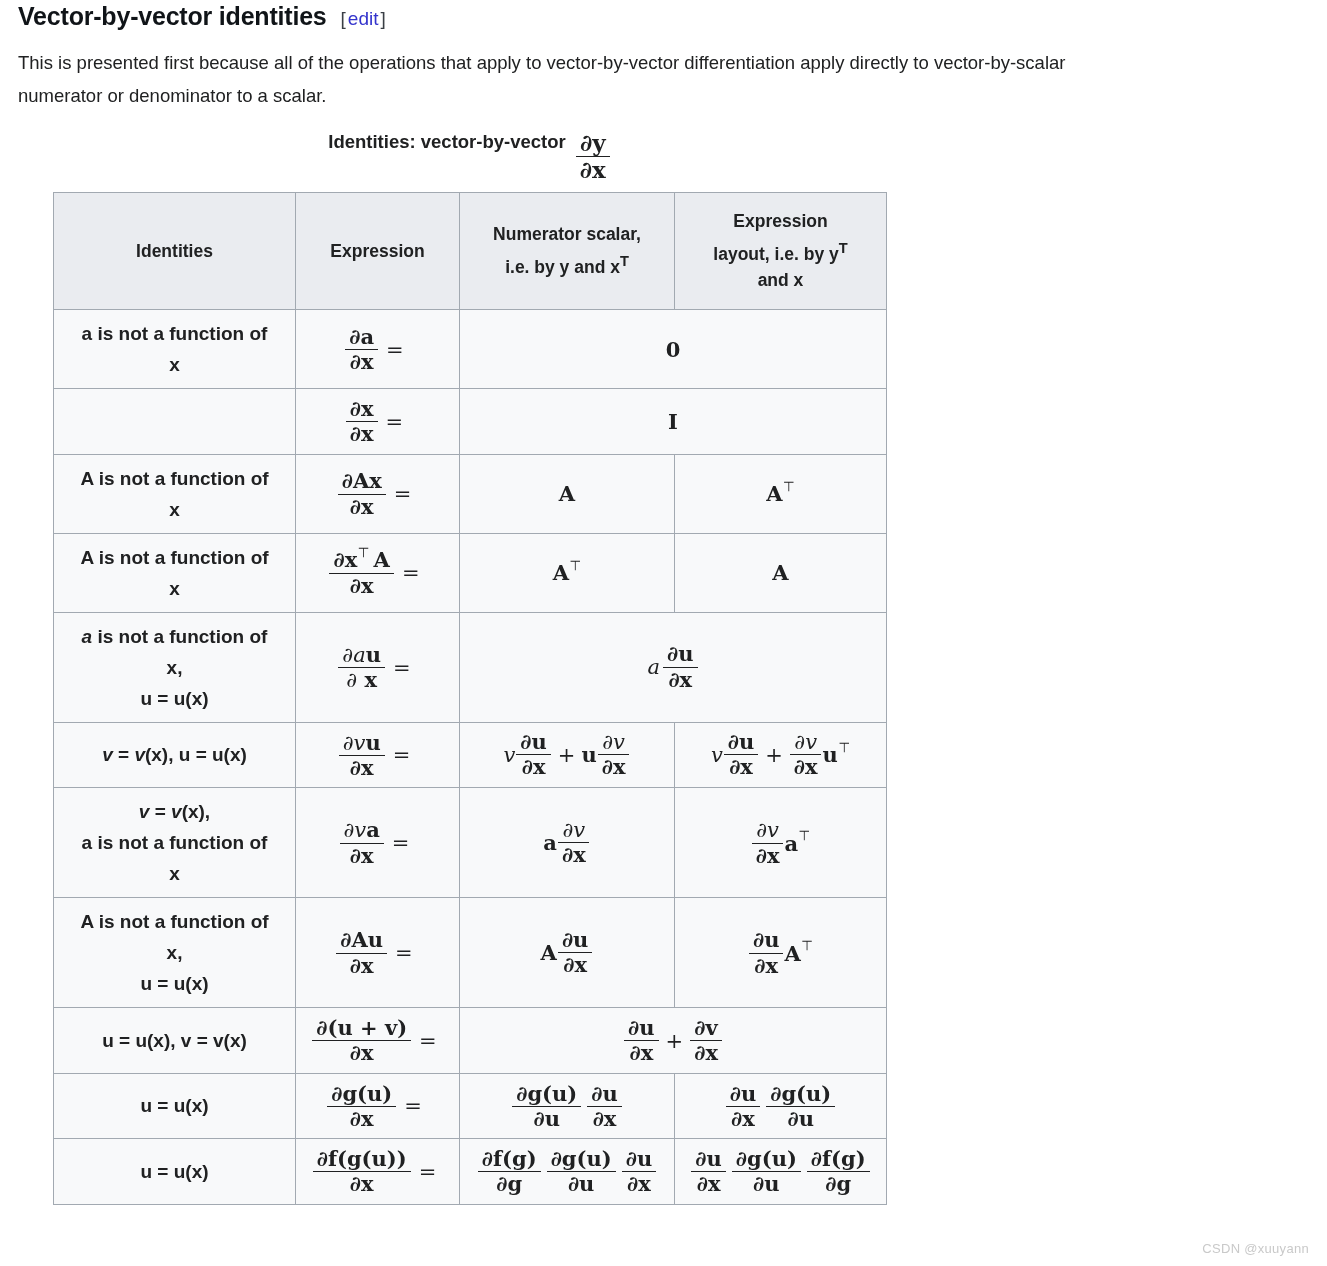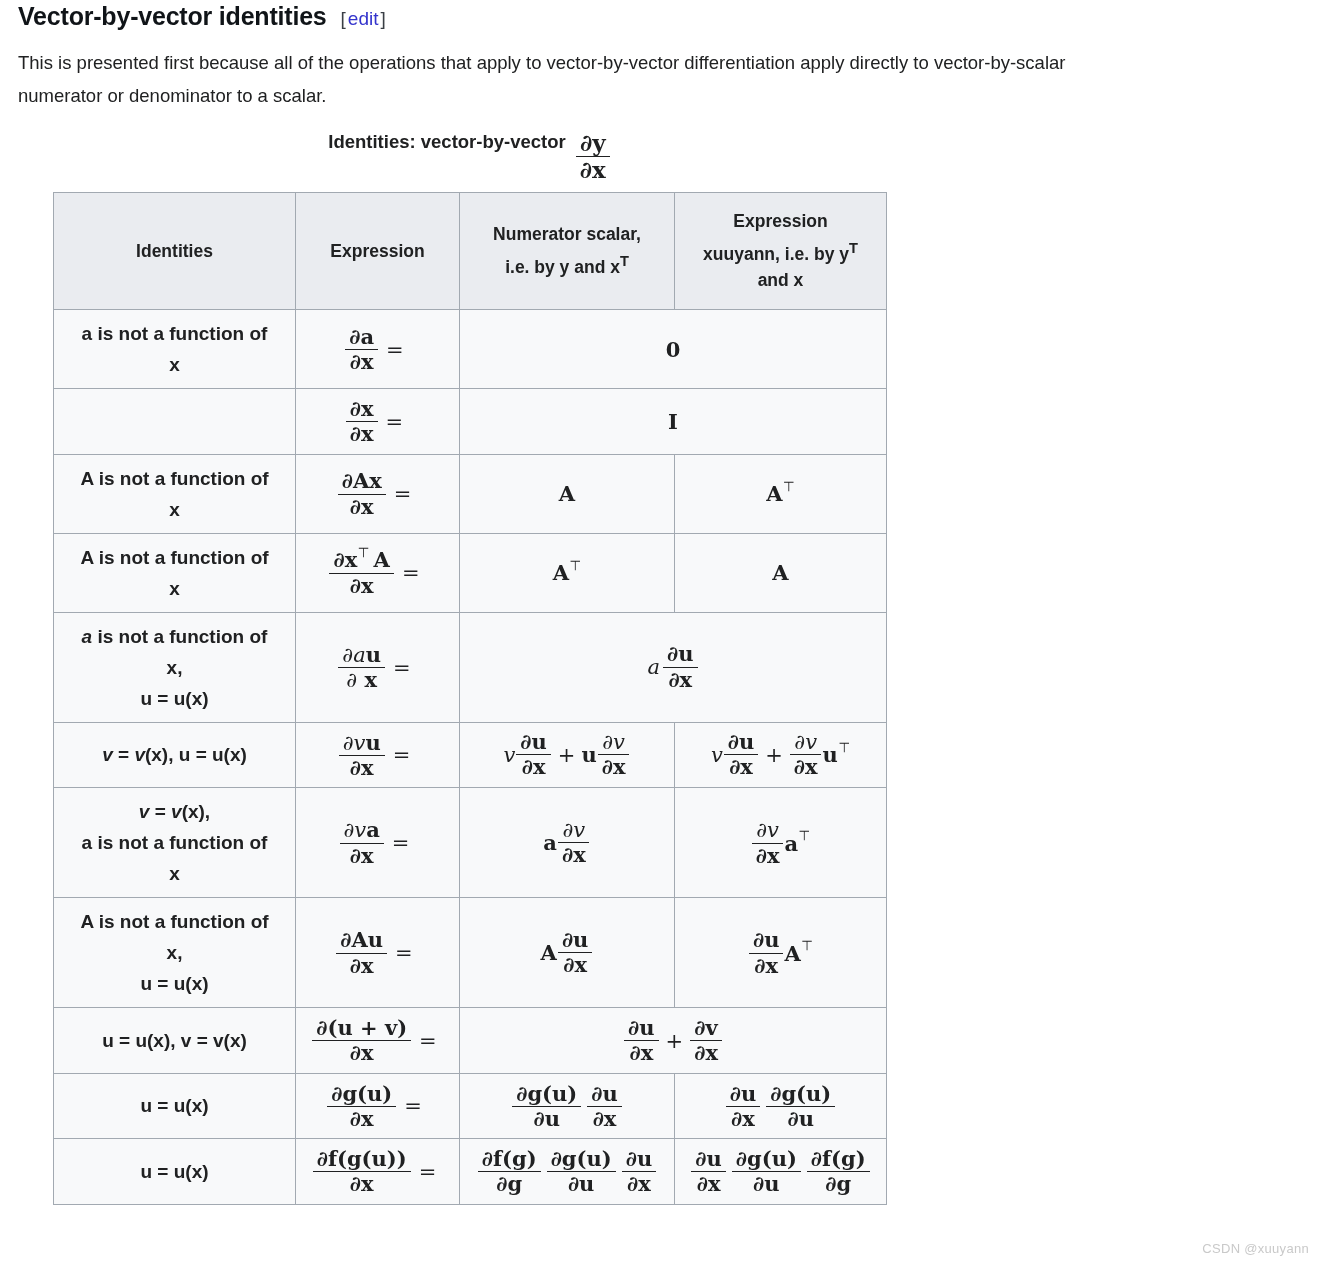--- a/index.html
+++ b/index.html
@@ -214,21 +214,21 @@
   <thead>
     <tr>
       <th>Identities</th>
       <th>Expression</th>
       <th>
         <span>Numerator scalar,</span><br>
         <span>i.e. by y and x</span><sup>T</sup>
       </th>
       <th>
         <span>Expression</span><br>
-        <span>xuuyann, i.e. by y</span><sup>T</sup><br>
+        <span>layout, i.e. by y</span><sup>T</sup><br>
         <span>and x</span>
       </th>
     </tr>
   </thead>
   <tbody>
 
     <tr>
       <td class="cond">
         <span><span class="rg">a</span> is not a function of</span><br>
         <span><span class="rg">x</span></span>

